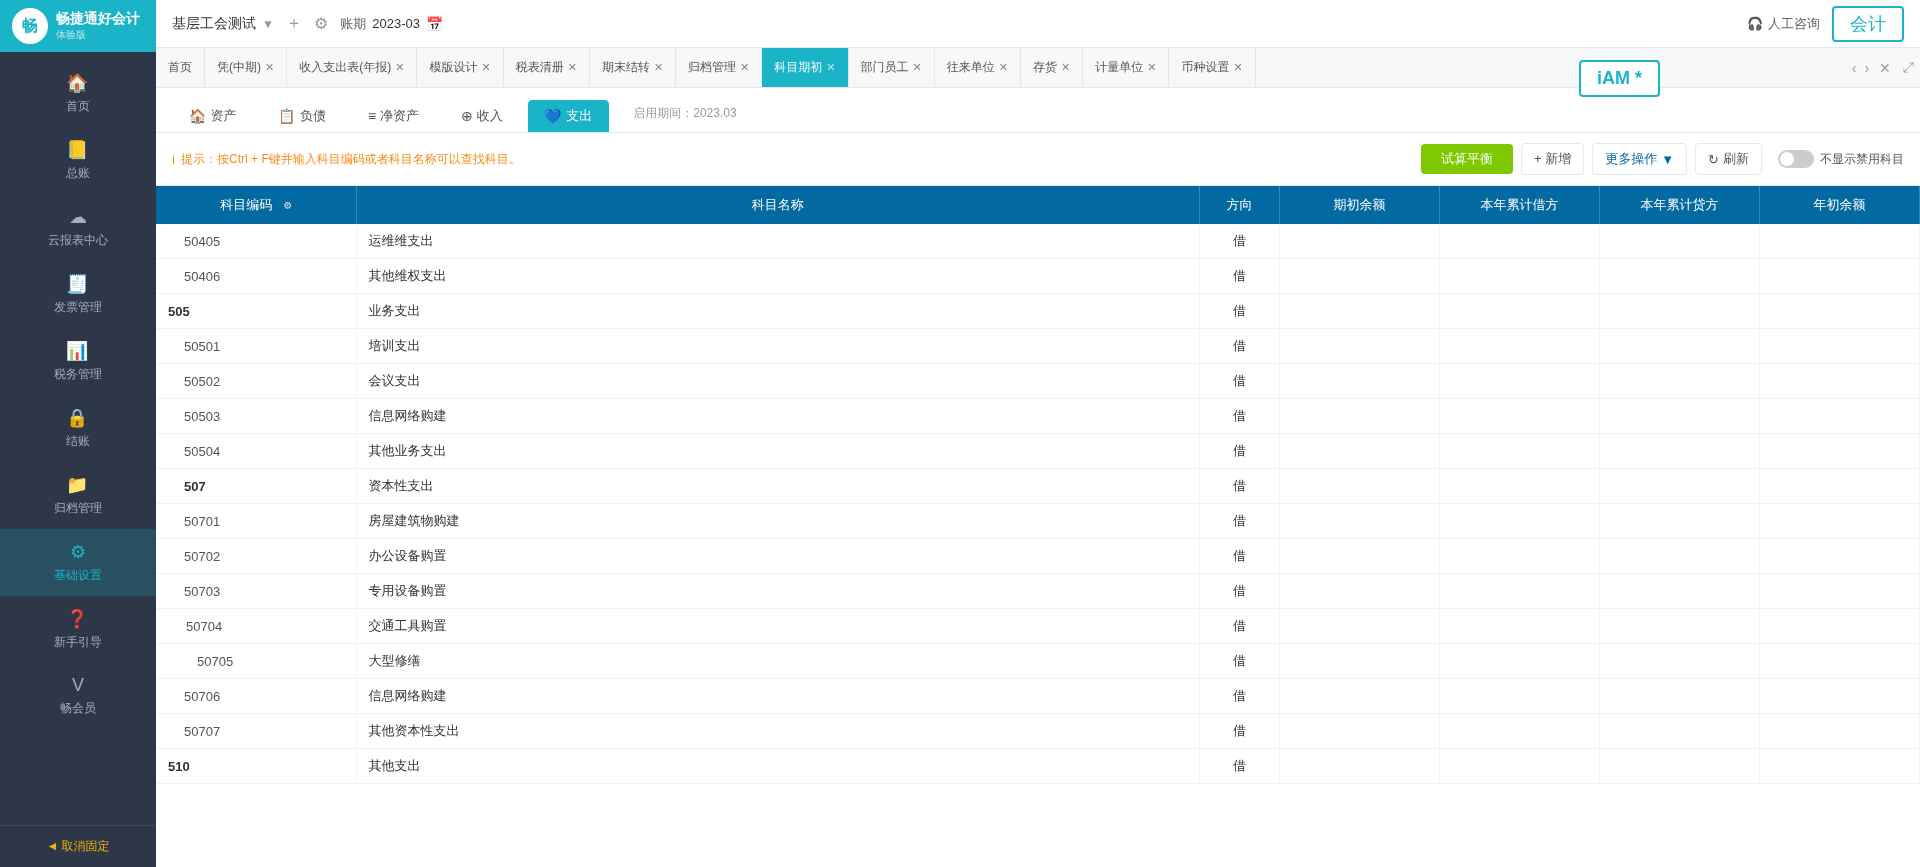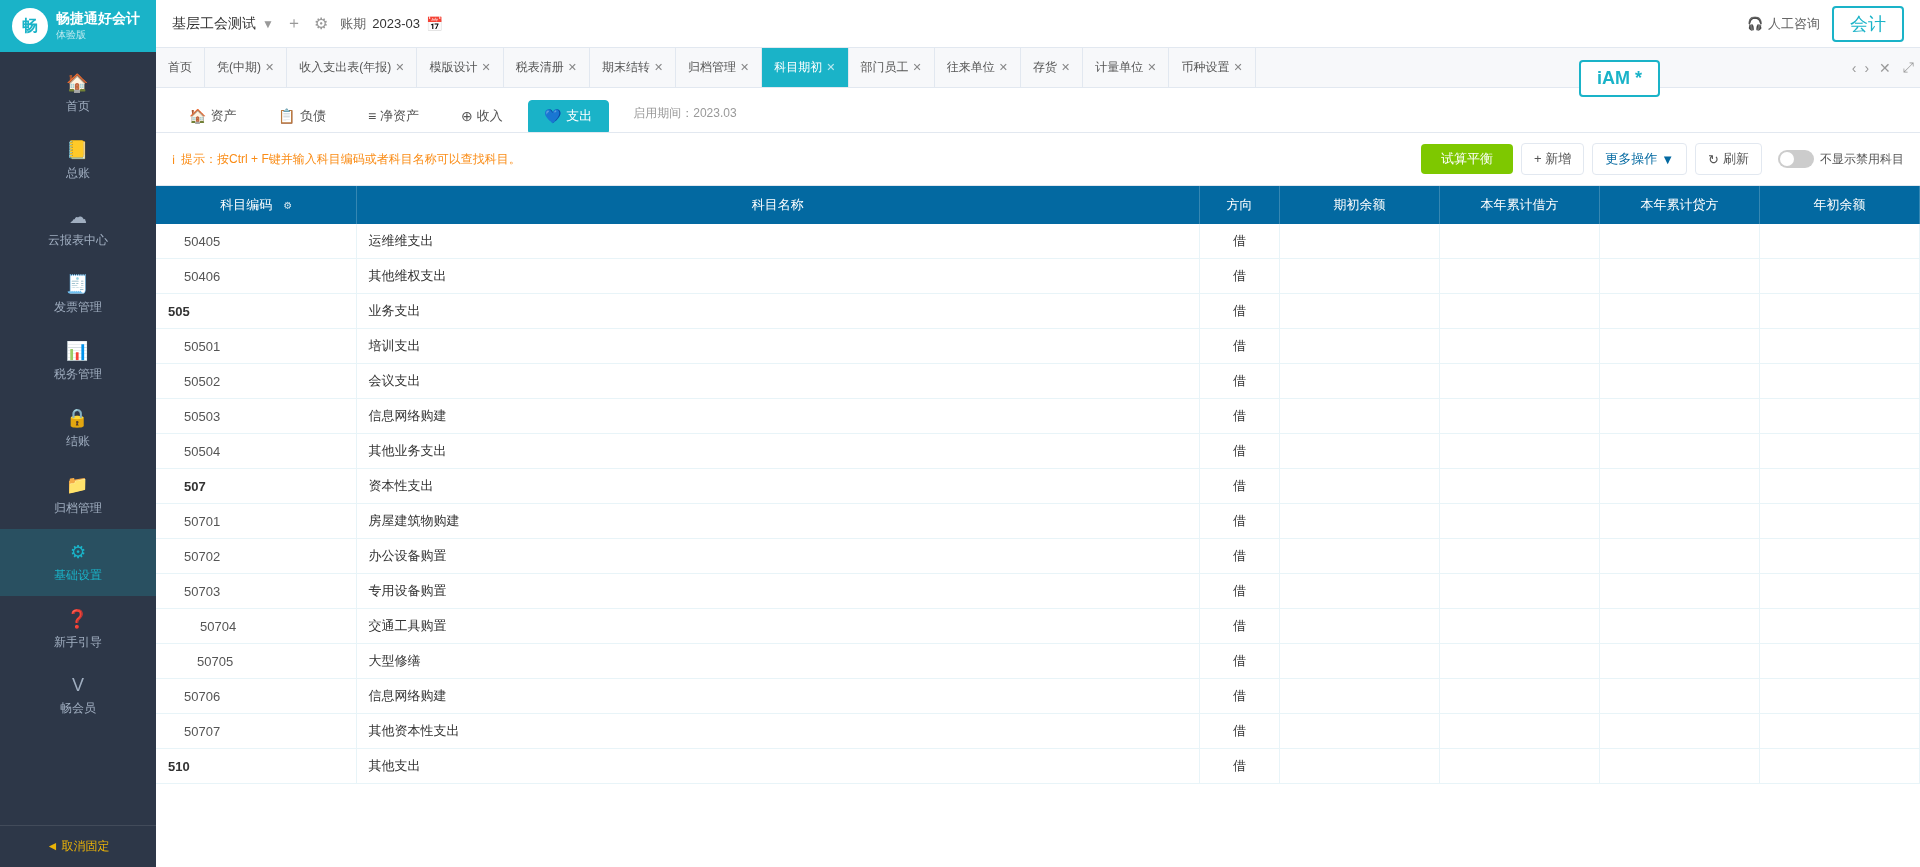--- a/index.html
+++ b/index.html
@@ -397,21 +397,21 @@
             <tr class="row-level2">
               <td style="padding-left:28px;text-align:left;">50703</td>
                   <td style="text-align:left;">专用设备购置</td>
                   <td>借</td>
                   <td></td>
                   <td></td>
                   <td></td>
                   <td></td>
             </tr>
             <tr class="row-level2">
-              <td style="padding-left:44px;text-align:left;">50704</td>
+              <td style="padding-left:30px;text-align:left;">50704</td>
                   <td style="text-align:left;">交通工具购置</td>
                   <td>借</td>
                   <td></td>
                   <td></td>
                   <td></td>
                   <td></td>
             </tr>
             <tr class="row-level2">
               <td style="padding-left:41px;text-align:left;">50705</td>
                   <td style="text-align:left;">大型修缮</td>

